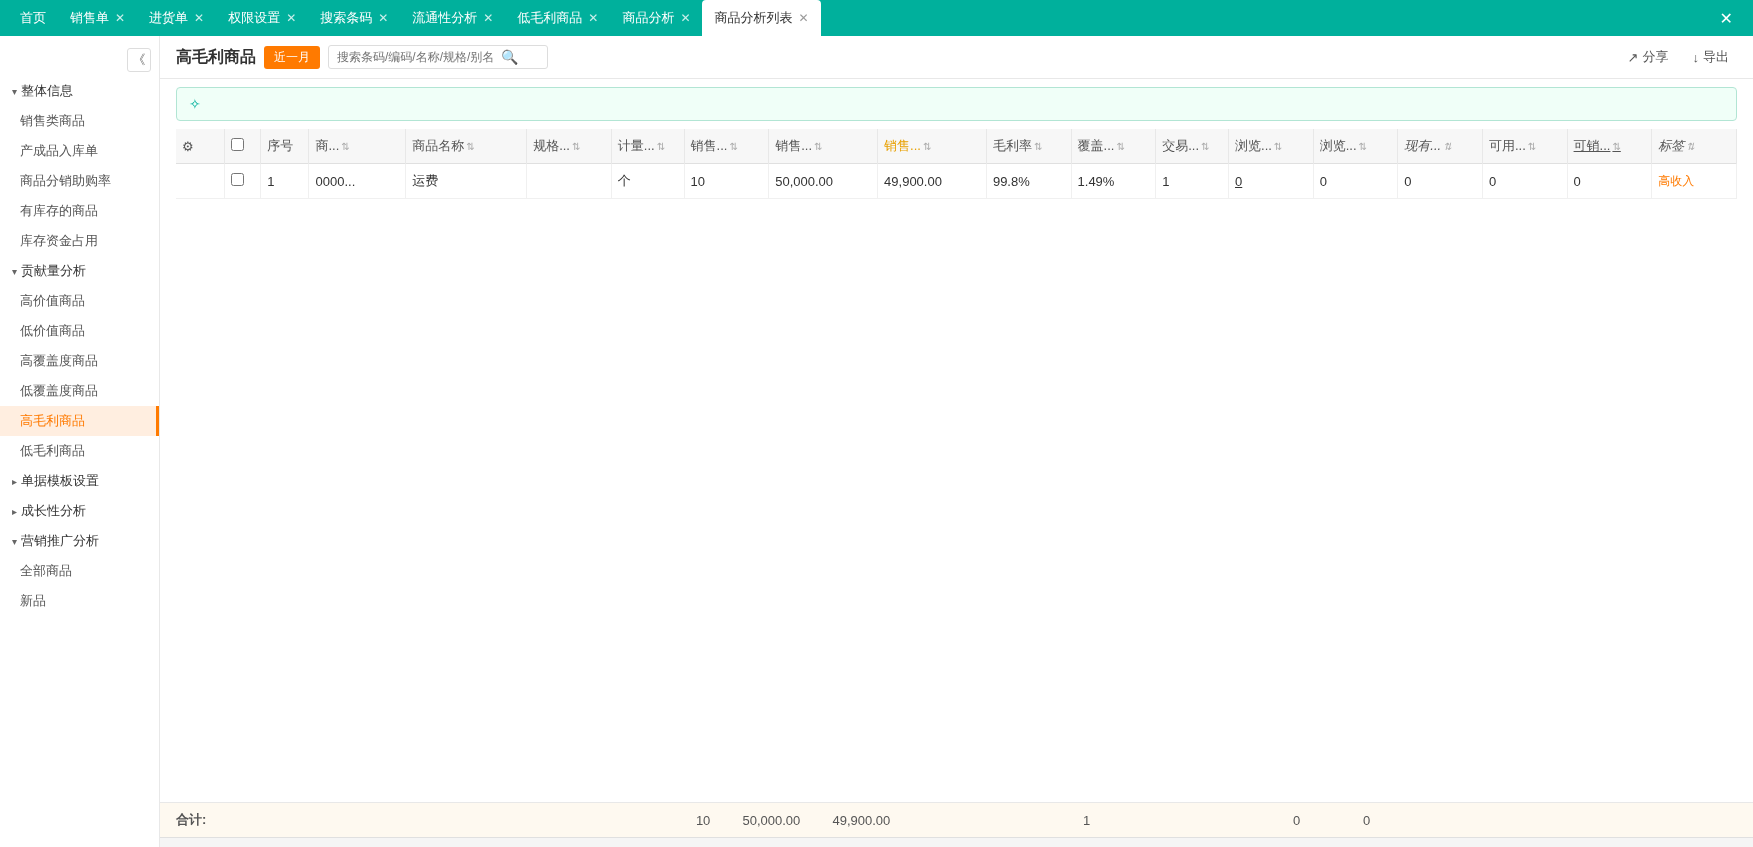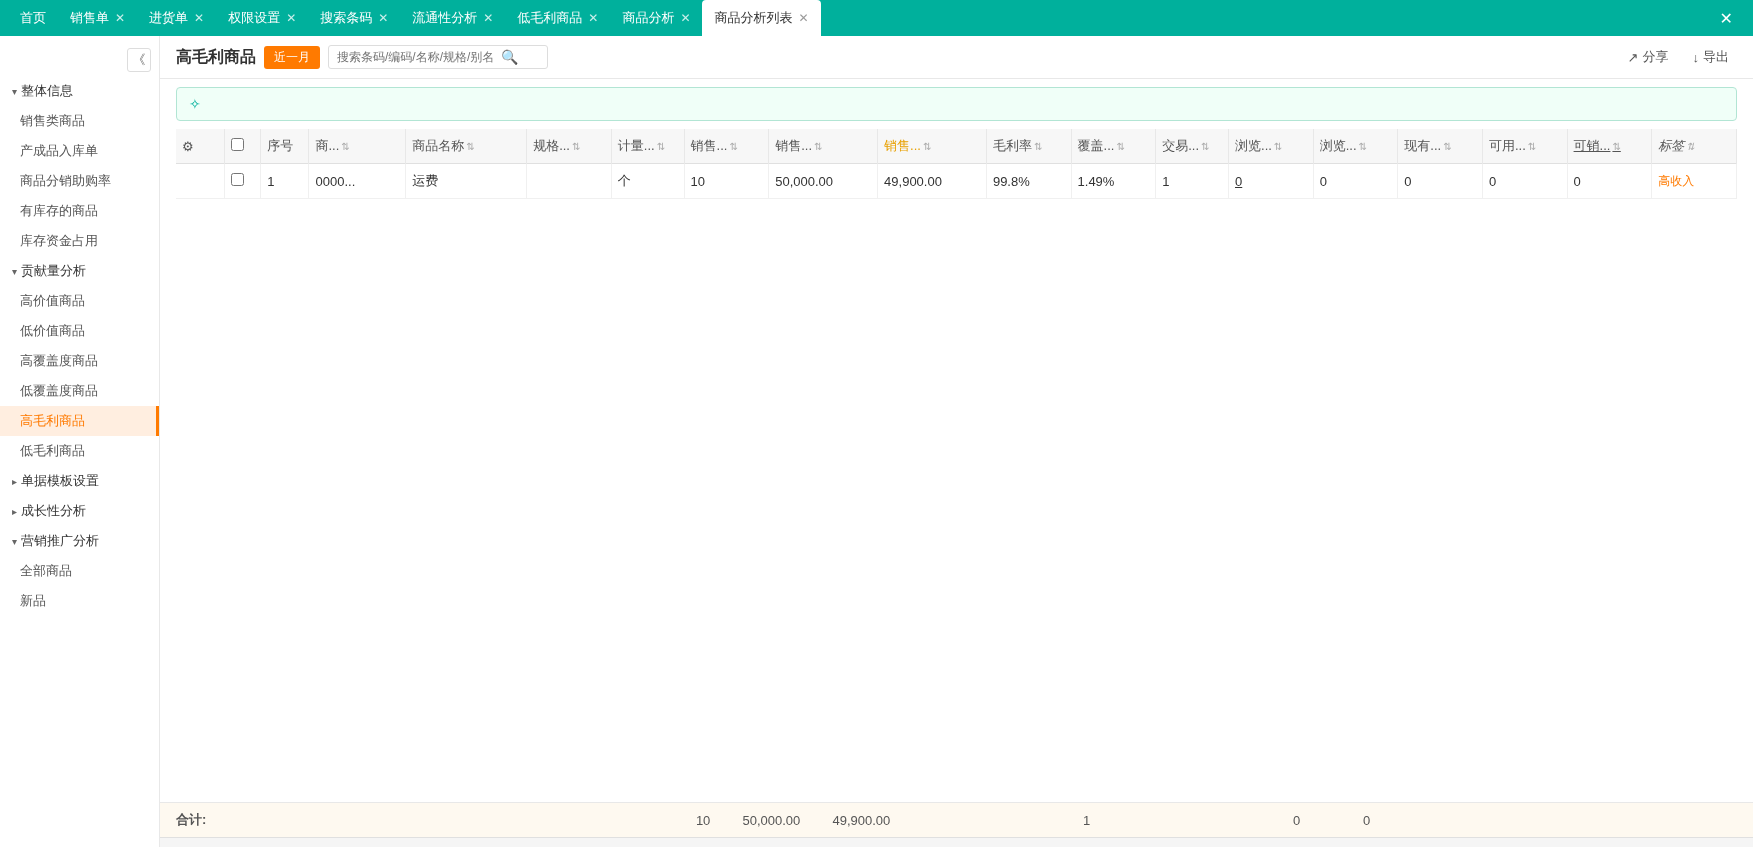--- a/index.html
+++ b/index.html
@@ -418,21 +418,21 @@
             </th>
             <th style="width:60px;">
               交易...<span class="sort-icon">⇅</span>
             </th>
             <th style="width:70px;">
               浏览...<span class="sort-icon">⇅</span>
             </th>
             <th style="width:70px;">
               浏览...<span class="sort-icon">⇅</span>
             </th>
-            <th style="width:70px;">
+            <th style="width:70px;font-style:italic;">
               现有...<span class="sort-icon">⇅</span>
             </th>
             <th style="width:70px;">
               可用...<span class="sort-icon">⇅</span>
             </th>
             <th style="width:70px;text-decoration:underline;">
               可销...<span class="sort-icon">⇅</span>
             </th>
             <th style="width:70px;font-style:italic;">
               标签<span class="sort-icon">⇅</span>

